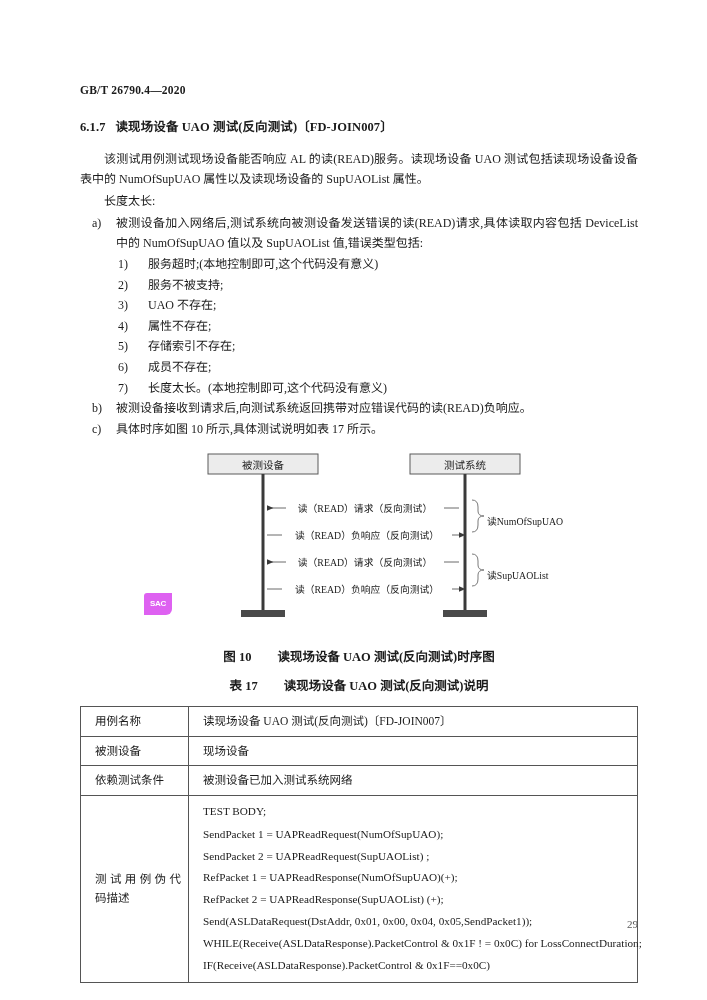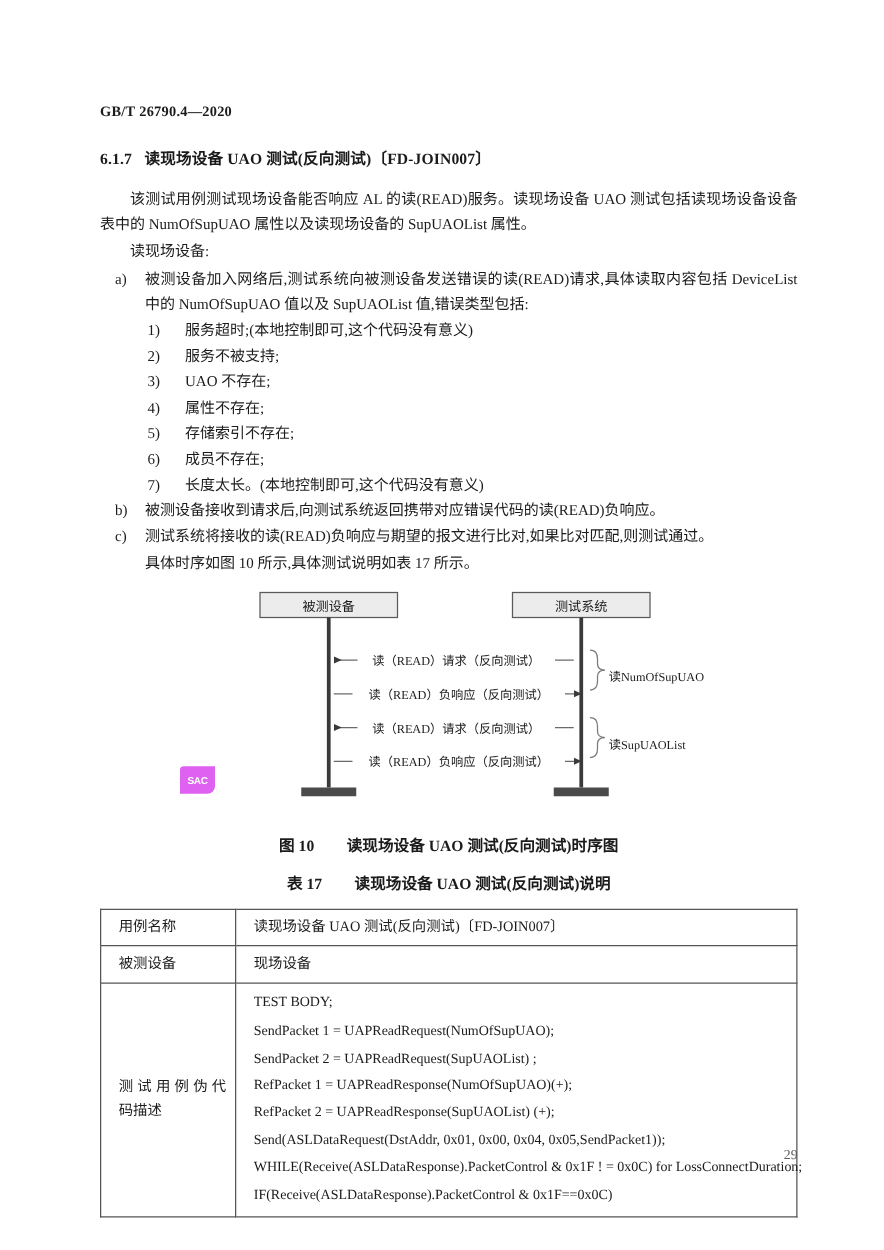--- a/index.html
+++ b/index.html
@@ -205,21 +205,21 @@
     <span class="std-rest">26790.4—2020</span>
   </div>
 
   <div class="content">
 
     <h2 class="clause">
       <span class="num">6.1.7</span><span>读现场设备 UAO 测试(反向测试)〔FD-JOIN007〕</span>
     </h2>
 
     <p class="para indent">该测试用例测试现场设备能否响应 AL 的读(READ)服务。读现场设备 UAO 测试包括读现场设备设备表中的 NumOfSupUAO 属性以及读现场设备的 SupUAOList 属性。</p>
-    <p class="para indent">读现场设备:</p>
+    <p class="para indent">长度太长:</p>
 
     <p class="lvl1">
       <span class="marker">a)</span><span>被测设备加入网络后,测试系统向被测设备发送错误的读(READ)请求,具体读取内容包括 DeviceList 中的 NumOfSupUAO 值以及 SupUAOList 值,错误类型包括:</span>
     </p>
     <p class="lvl2">
       <span class="marker">1)</span><span>服务超时;(本地控制即可,这个代码没有意义)</span>
     </p>
     <p class="lvl2">
       <span class="marker">2)</span><span>服务不被支持;</span>
     </p>
@@ -237,21 +237,21 @@
     </p>
     <p class="lvl2">
       <span class="marker">7)</span><span>长度太长。(本地控制即可,这个代码没有意义)</span>
     </p>
 
     <p class="lvl1">
       <span class="marker">b)</span><span>被测设备接收到请求后,向测试系统返回携带对应错误代码的读(READ)负响应。</span>
     </p>
 
     <p class="lvl1">
-      <span class="marker">c)</span><span>测试系统将接收的读(READ)负响应与期望的报文进行比对,如果比对匹配,则测试通过。</span>
+      <span class="marker">c)</span>
     </p>
     <p class="cont">具体时序如图 10 所示,具体测试说明如表 17 所示。</p>
 
     <div class="figure-wrap">
       <div class="watermark">SAC</div>
       <svg class="seq" viewBox="0 0 558 190">
         <defs>
           <marker id="arrL" markerWidth="7" markerHeight="7" refX="6" refY="3.2" orient="auto">
             <path d="M7,0.4 L7,6 L0.6,3.2 Z" fill="#3a3a3a"></path>
           </marker>
@@ -312,20 +312,26 @@
           <td>读现场设备 UAO 测试(反向测试)〔FD-JOIN007〕</td>
         </tr>
         <tr>
           <td class="lbl">
             <span class="just">被测设备</span>
           </td>
           <td>现场设备</td>
         </tr>
         <tr>
           <td class="lbl">
+            <span class="just">依赖测试条件</span>
+          </td>
+          <td>被测设备已加入测试系统网络</td>
+        </tr>
+        <tr>
+          <td class="lbl">
             <span class="spread">测试用例伪代</span>
             <span class="just">码描述</span>
           </td>
           <td class="code">
             <div class="line first">TEST BODY;</div>
             <div class="line">SendPacket 1 = UAPReadRequest(NumOfSupUAO);</div>
             <div class="line">SendPacket 2 = UAPReadRequest(SupUAOList) ;</div>
             <div class="line">RefPacket 1 = UAPReadResponse(NumOfSupUAO)(+);</div>
             <div class="line">RefPacket 2 = UAPReadResponse(SupUAOList) (+);</div>
             <div class="line">Send(ASLDataRequest(DstAddr, 0x01, 0x00, 0x04, 0x05,SendPacket1));</div>

